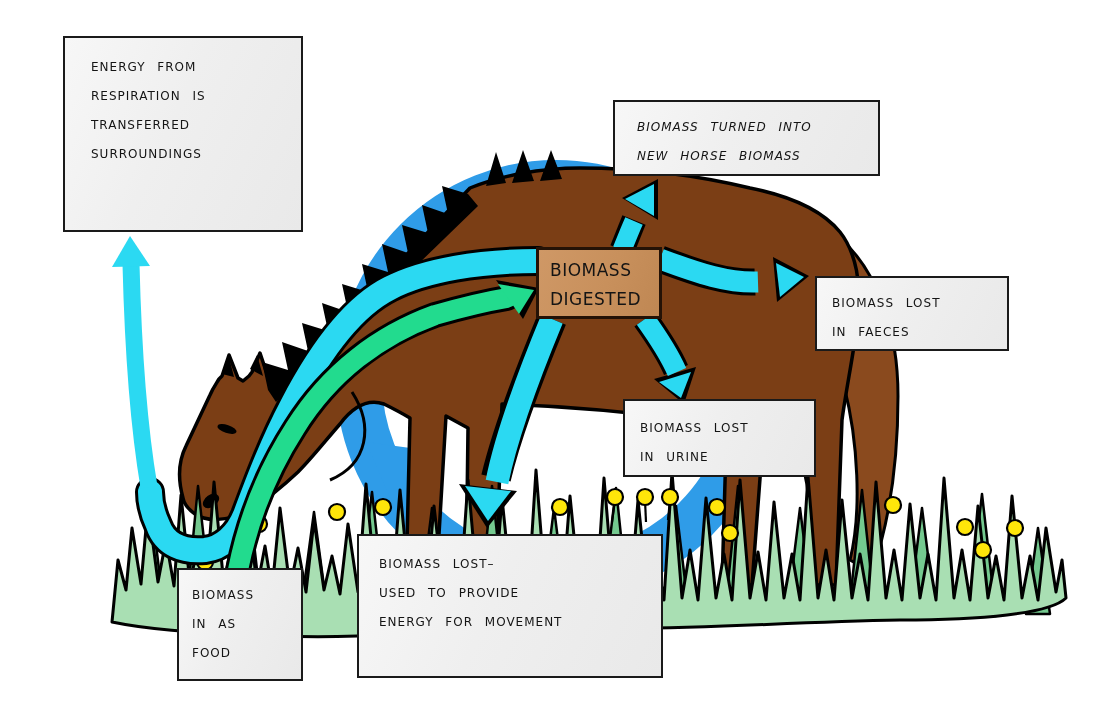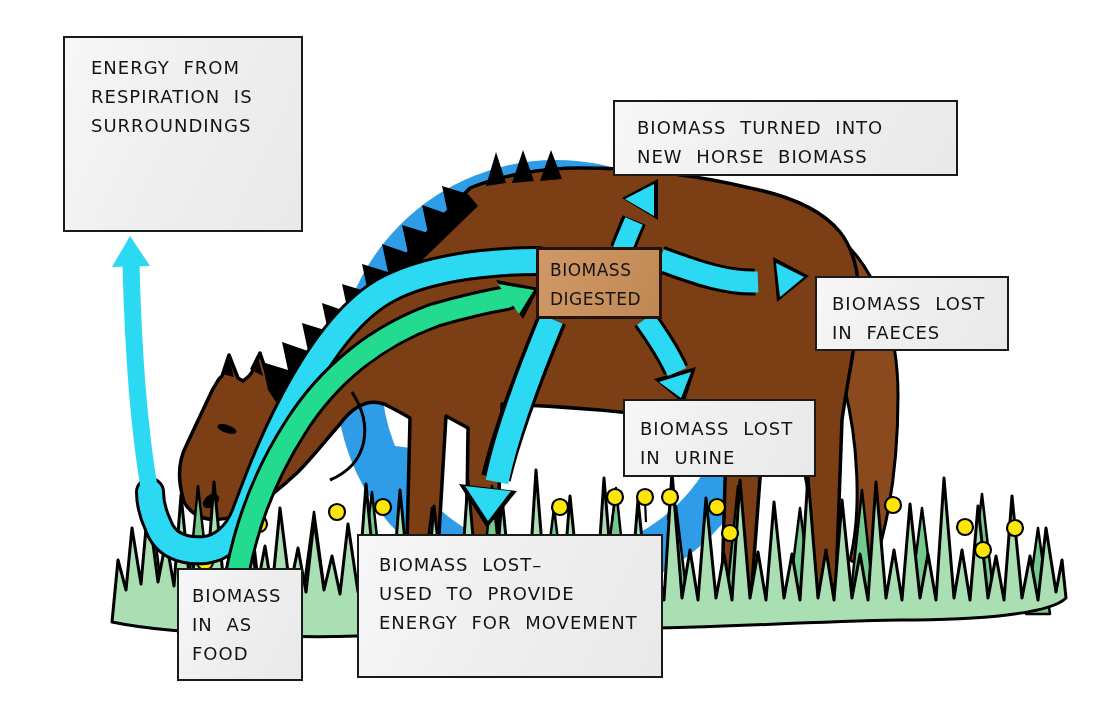--- a/index.html
+++ b/index.html
@@ -2,26 +2,26 @@
 <html><head>
 <meta charset="utf-8">
 <style>
   html,body{margin:0;padding:0;background:#ffffff;}
   .stage{position:relative;width:1100px;height:723px;background:#ffffff;overflow:hidden;
          font-family:"DejaVu Sans",sans-serif;}
   .scene{position:absolute;left:0;top:0;width:1100px;height:723px;}
   .tbox{position:absolute;box-sizing:border-box;
         background:linear-gradient(115deg,#f7f7f7 0%,#efefef 45%,#e9e9e9 100%);
         border:2px solid #1a1a1a;color:#141414;
-        font-size:18px;line-height:29px;letter-spacing:1px;word-spacing:7px;}
+        font-size:12px;line-height:29px;letter-spacing:1px;word-spacing:7px;}
   .tbox .ln{white-space:nowrap;}
   .tan{background:linear-gradient(115deg,#cf9866 0%,#c8905c 55%,#bf8753 100%);
        border:3px solid #241206;font-size:17px;letter-spacing:.5px;}
   #box-energy   {left:63px;  top:36px;  width:240px; height:196px; padding:15px 10px 0 26px;}
-  #box-newbio   {left:613px; top:100px; width:345px; height:76px;  padding:11px 8px 0 22px;}
+  #box-newbio   {left:613px; top:100px; width:267px; height:76px;  padding:11px 8px 0 22px;font-style:italic;}
   #box-digested {left:536px; top:247px; width:126px; height:72px;  padding:6px 4px 0 11px;}
   #box-faeces   {left:815px; top:276px; width:194px; height:75px;  padding:11px 6px 0 15px;}
   #box-urine    {left:623px; top:399px; width:193px; height:78px;  padding:13px 6px 0 15px;}
   #box-movement {left:357px; top:522px; width:306px; height:144px; padding:14px 8px 0 20px;margin-top:12px;}
   #box-food     {left:177px; top:568px; width:126px; height:113px; padding:11px 4px 0 13px;}
 </style>
 </head>
 <body>
 
 <div class="stage">
@@ -147,20 +147,21 @@
       <path d="M552,319 C530,372 507,432 496,478" fill="none" stroke="#000" stroke-width="30"></path>
       <polygon points="487,528 517,491 459,484" fill="#000"></polygon>
       <path d="M552,319 C530,372 507,432 497,482" fill="none" stroke="#2BD9F2" stroke-width="23"></path>
       <polygon points="488,521 511,491 465,486" fill="#2BD9F2"></polygon>
     </g>
   </svg>
 
   <div class="tbox" id="box-energy">
     <div class="ln">ENERGY FROM</div>
     <div class="ln">RESPIRATION IS</div>
+    <div class="ln">TRANSFERRED</div>
     <div class="ln">SURROUNDINGS</div>
   </div>
 
   <div class="tbox" id="box-newbio">
     <div class="ln">BIOMASS TURNED INTO</div>
     <div class="ln">NEW HORSE BIOMASS</div>
   </div>
 
   <div class="tbox tan" id="box-digested">
     <div class="ln">BIOMASS</div>

